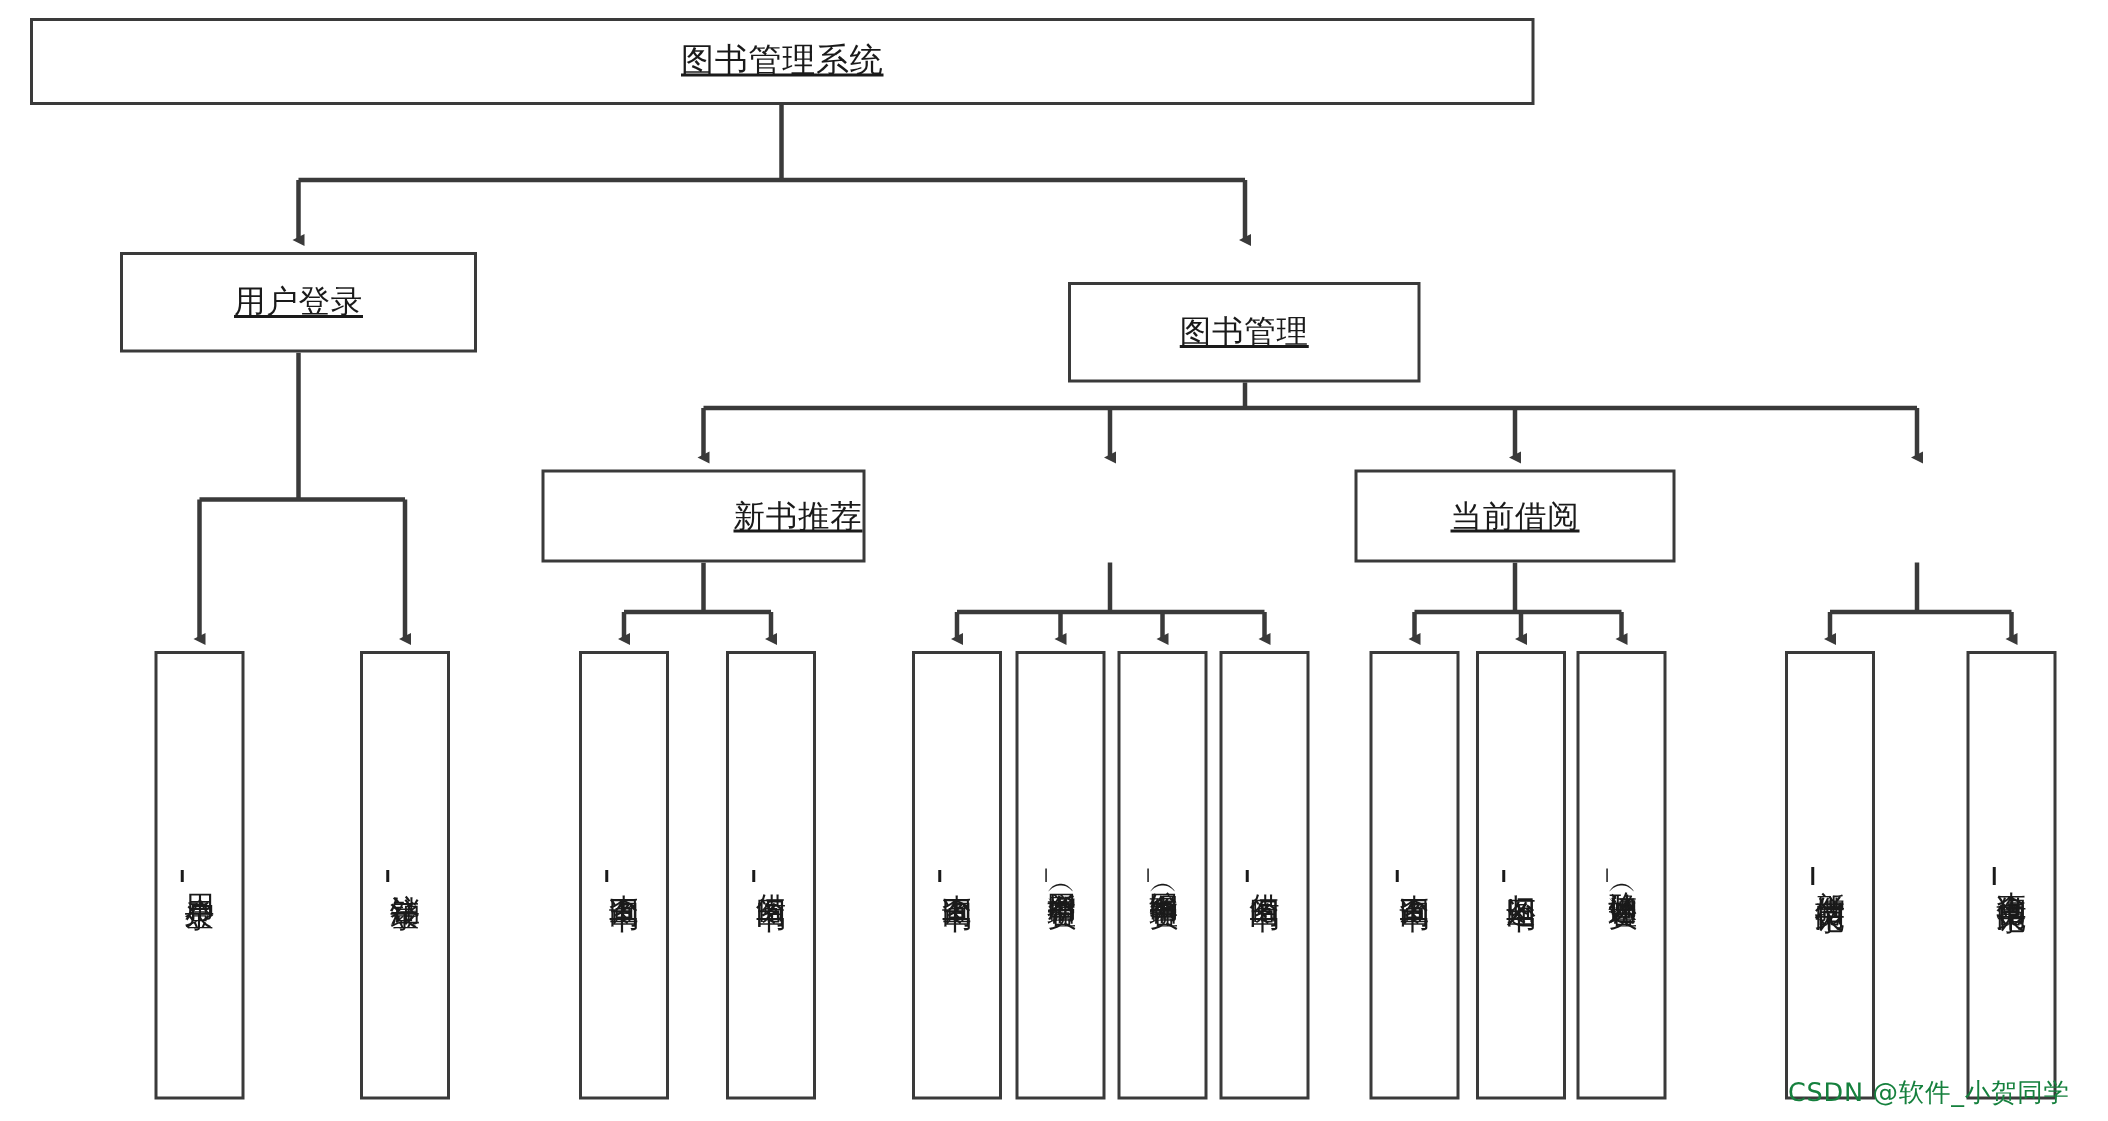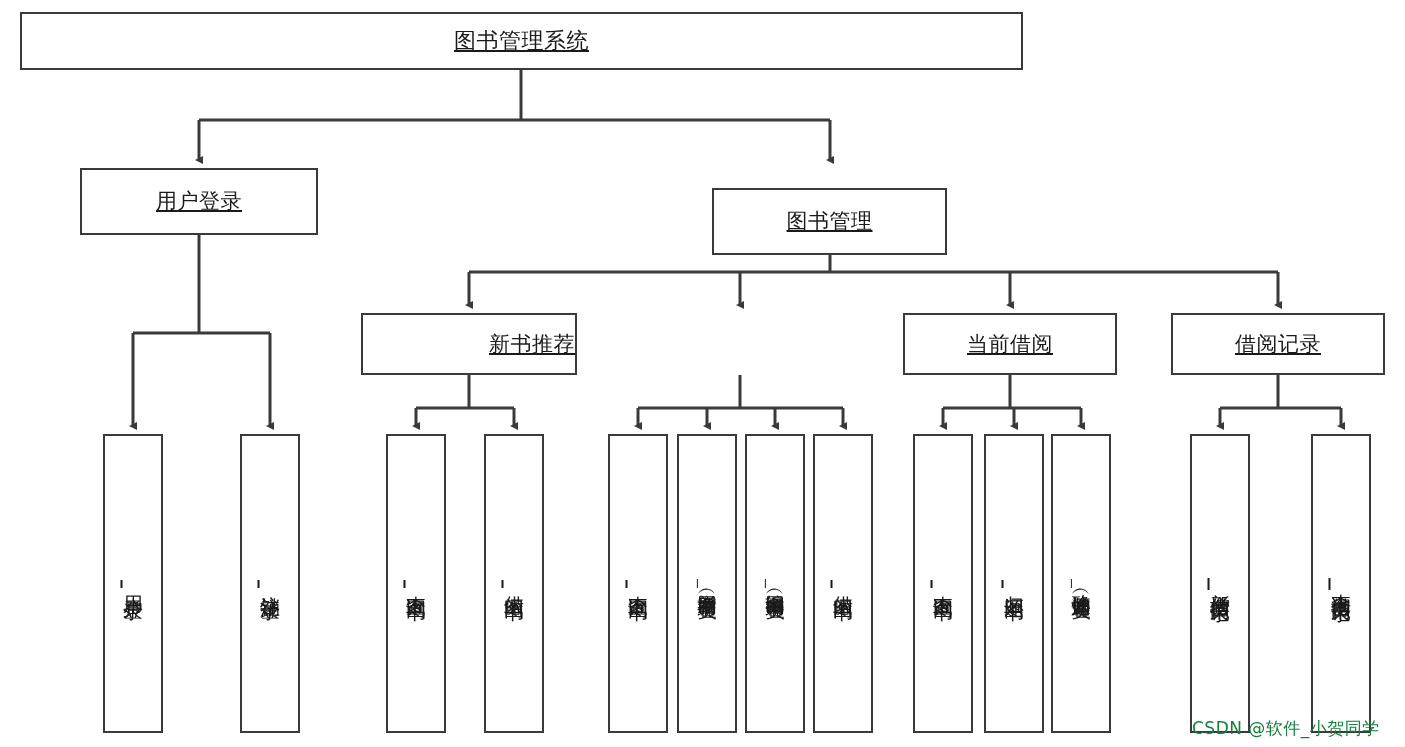--- a/index.html
+++ b/index.html
@@ -142,23 +142,20 @@
   <div class="node level2" id="node-l2-1" style="left: 712px; top: 168px; width: 235px; height: 67px; margin-top: 20px;">
     <span class="node-label">图书管理</span>
   </div>
 
   <div class="node level3" id="node-l3-0" style="left: 361px; top: 313px; width: 216px; height: 62px; justify-content: flex-end;">
     <span class="node-label">新书推荐</span>
   </div>
   <div class="node level3" id="node-l3-2" style="left: 903px; top: 313px; width: 214px; height: 62px;">
     <span class="node-label">当前借阅</span>
   </div>
-  <div class="node level3" id="node-l3-3" style="left: 1171px; top: 313px; width: 214px; height: 62px;">
-    <span class="node-label">借阅记录</span>
-  </div>
 
   <div class="node leaf" id="node-leaf-0" style="left: 103px; top: 434px; width: 60px; height: 299px;">
     <span class="node-label">用户登录</span>
   </div>
   <div class="node leaf" id="node-leaf-1" style="left: 240px; top: 434px; width: 60px; height: 299px;">
     <span class="node-label">注销登录</span>
   </div>
   <div class="node leaf" id="node-leaf-2" style="left: 386px; top: 434px; width: 60px; height: 299px;">
     <span class="node-label">查询图书</span>
   </div>

